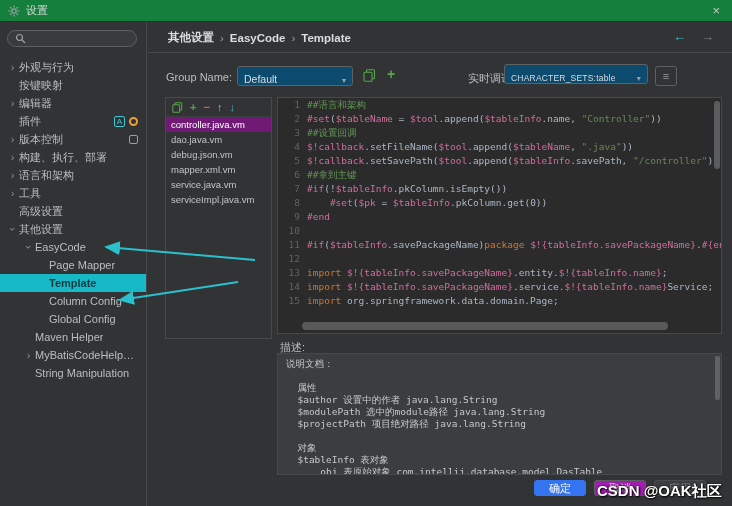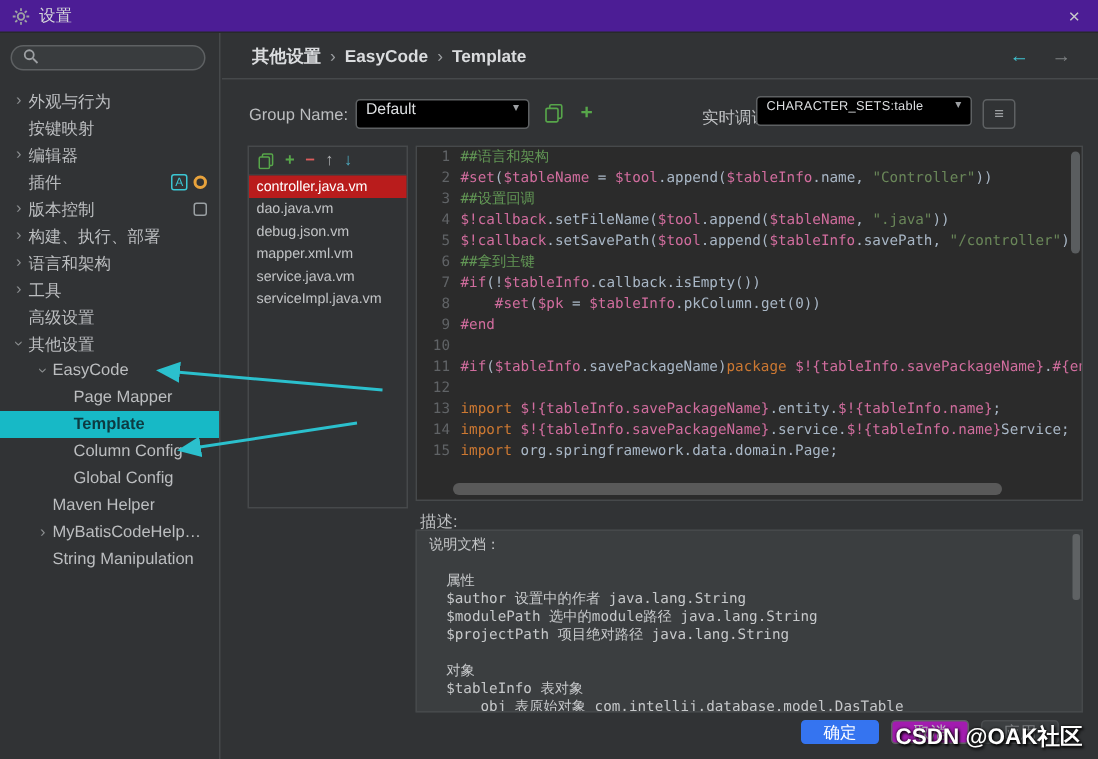--- a/index.html
+++ b/index.html
@@ -1,19 +1,19 @@
 <!DOCTYPE html>
 <html><head>
 <meta charset="utf-8">
 <style>
   html,body{margin:0;padding:0;background:#1e1f22;}
   .window{position:relative;width:732px;height:506px;background:#313335;font-family:"Liberation Sans",sans-serif;color:#bcbec0;overflow:hidden;}
 
   
-  .titlebar{position:absolute;left:0;top:0;width:732px;height:22px;background:#4c1d95;border-bottom:1px solid #27292b;display:flex;align-items:center;box-sizing:border-box;}
+  .titlebar{position:absolute;left:0;top:0;width:732px;height:22px;background:#15803d;border-bottom:1px solid #27292b;display:flex;align-items:center;box-sizing:border-box;}
   .title-gear{margin-left:8px;display:flex;align-items:center;}
   .title-text{margin-left:6px;font-size:11px;color:#d6d8da;}
   .close-btn{position:absolute;right:12px;top:3px;font-size:13px;color:#c7c9cb;cursor:default;}
 
   
   .sidebar{position:absolute;left:0;top:22px;width:147px;height:484px;background:#313335;border-right:1px solid #46494b;box-sizing:border-box;}
   .searchbox{position:absolute;left:7px;top:8px;width:130px;height:17px;background:#393c3e;border:1px solid #5e6163;border-radius:9px;display:flex;align-items:center;padding-left:7px;box-sizing:border-box;}
   .tree{position:absolute;left:0;top:36px;width:146px;}
   .tree-row{height:18px;display:flex;align-items:center;font-size:11px;color:#bcbec0;padding-right:8px;white-space:nowrap;overflow:hidden;}
   .lvl0{padding-left:6px;} .lvl1{padding-left:22px;} .lvl2{padding-left:36px;}
@@ -32,39 +32,39 @@
   .crumbs{position:absolute;left:168px;top:30px;display:flex;gap:6px;font-size:11.5px;font-weight:bold;color:#dadcde;align-items:center;}
   .crumb-sep{color:#9da0a3;font-weight:normal;}
   .nav-back{position:absolute;right:46px;top:29px;font-size:13px;color:#3fc1cf;}
   .nav-fwd{position:absolute;right:18px;top:29px;font-size:13px;color:#7d8082;}
   .content-divider{position:absolute;left:148px;top:52px;width:584px;border-top:1px solid #46494b;}
 
   
   .lbl{position:absolute;font-size:11px;color:#bcbec0;}
   .lbl-group{left:166px;top:71px;}
   .lbl-live{left:468px;top:71px;}
-  .dd{position:absolute;background:#000000;border:1px solid #5e6163;border-radius:3px;display:flex;align-items:flex-start;padding:0 6px;box-sizing:border-box;color:#dcdee0;}
+  .dd{position:absolute;background:#0c4a6e;border:1px solid #5e6163;border-radius:3px;display:flex;align-items:flex-end;padding:0 6px;box-sizing:border-box;color:#dcdee0;}
   .dd-default{left:237px;top:66px;width:116px;height:20px;font-size:10.5px;}
   .dd-charset{left:504px;top:64px;width:144px;height:20px;font-size:8.5px;letter-spacing:.2px;}
   .dd-arrow{margin-left:auto;font-size:8px;color:#9da0a3;}
   .icon-btn{position:absolute;display:flex;align-items:center;justify-content:center;}
   .icon-copy-group{left:363px;top:69px;}
   .icon-add-group{left:387px;top:66px;font-size:14px;font-weight:bold;color:#57a64a;}
   .btn-console{position:absolute;left:655px;top:66px;width:22px;height:20px;border:1px solid #5e6163;border-radius:3px;display:flex;align-items:center;justify-content:center;color:#9da0a3;font-size:11px;box-sizing:border-box;}
 
   
   .tpl-panel{position:absolute;left:165px;top:97px;width:107px;height:242px;background:#313335;border:1px solid #46494b;box-sizing:border-box;}
   .tpl-toolbar{height:18px;display:flex;align-items:center;gap:7px;padding-left:6px;border-bottom:1px solid #3c3f41;}
   .tbi{font-size:11px;line-height:1;display:flex;align-items:center;}
   .tbi.green{color:#57a64a;font-weight:bold;}
   .tbi.red{color:#db5c5c;font-weight:bold;}
   .tbi.gray{color:#aeb0b2;}
   .tbi.blue{color:#4fb0c6;}
   .tpl-item{height:15px;display:flex;align-items:center;padding-left:5px;font-size:9.5px;color:#c2c4c6;white-space:nowrap;overflow:hidden;}
-  .tpl-item.sel{background:#b91c1c;color:#fff;}
+  .tpl-item.sel{background:#701a75;color:#fff;}
 
   
   .editor{position:absolute;left:277px;top:97px;width:445px;height:237px;background:#2b2b2b;border:1px solid #46494b;box-sizing:border-box;overflow:hidden;font-family:"DejaVu Sans Mono",monospace;font-size:9.5px;}
   .code-line{display:flex;height:14px;line-height:14px;white-space:pre;}
   .gutter{width:22px;min-width:22px;text-align:right;padding-right:7px;color:#606366;}
   .code-text{white-space:pre;}
   .tk-c{color:#629755}
   .tk-d{color:#d16d9e}
   .tk-v{color:#d16d9e}
   .tk-s{color:#6a8759}
@@ -256,21 +256,21 @@
   </div>
 
   <div class="editor">
     <div>
         <div class="code-line"><span class="gutter">1</span><span class="code-text"><span class="tk-c">##语言和架构</span></span></div>
         <div class="code-line"><span class="gutter">2</span><span class="code-text"><span class="tk-d">#set</span><span class="tk-p">(</span><span class="tk-v">$tableName</span><span class="tk-p"> = </span><span class="tk-v">$tool</span><span class="tk-p">.append(</span><span class="tk-v">$tableInfo</span><span class="tk-p">.name, </span><span class="tk-s">"Controller"</span><span class="tk-p">))</span></span></div>
         <div class="code-line"><span class="gutter">3</span><span class="code-text"><span class="tk-c">##设置回调</span></span></div>
         <div class="code-line"><span class="gutter">4</span><span class="code-text"><span class="tk-v">$!callback</span><span class="tk-p">.setFileName(</span><span class="tk-v">$tool</span><span class="tk-p">.append(</span><span class="tk-v">$tableName</span><span class="tk-p">, </span><span class="tk-s">".java"</span><span class="tk-p">))</span></span></div>
         <div class="code-line"><span class="gutter">5</span><span class="code-text"><span class="tk-v">$!callback</span><span class="tk-p">.setSavePath(</span><span class="tk-v">$tool</span><span class="tk-p">.append(</span><span class="tk-v">$tableInfo</span><span class="tk-p">.savePath, </span><span class="tk-s">"/controller"</span><span class="tk-p">))</span></span></div>
         <div class="code-line"><span class="gutter">6</span><span class="code-text"><span class="tk-c">##拿到主键</span></span></div>
-        <div class="code-line"><span class="gutter">7</span><span class="code-text"><span class="tk-d">#if</span><span class="tk-p">(!</span><span class="tk-v">$tableInfo</span><span class="tk-p">.callback.isEmpty())</span></span></div>
+        <div class="code-line"><span class="gutter">7</span><span class="code-text"><span class="tk-d">#if</span><span class="tk-p">(!</span><span class="tk-v">$tableInfo</span><span class="tk-p">.pkColumn.isEmpty())</span></span></div>
         <div class="code-line"><span class="gutter">8</span><span class="code-text"><span class="tk-p">    </span><span class="tk-d">#set</span><span class="tk-p">(</span><span class="tk-v">$pk</span><span class="tk-p"> = </span><span class="tk-v">$tableInfo</span><span class="tk-p">.pkColumn.get(0))</span></span></div>
         <div class="code-line"><span class="gutter">9</span><span class="code-text"><span class="tk-d">#end</span></span></div>
         <div class="code-line"><span class="gutter">10</span><span class="code-text"></span></div>
         <div class="code-line"><span class="gutter">11</span><span class="code-text"><span class="tk-d">#if</span><span class="tk-p">(</span><span class="tk-v">$tableInfo</span><span class="tk-p">.savePackageName)</span><span class="tk-k">package</span><span class="tk-p"> </span><span class="tk-v">$!{tableInfo.savePackageName}</span><span class="tk-p">.</span><span class="tk-d">#{end}</span></span></div>
         <div class="code-line"><span class="gutter">12</span><span class="code-text"></span></div>
         <div class="code-line"><span class="gutter">13</span><span class="code-text"><span class="tk-k">import</span><span class="tk-p"> </span><span class="tk-v">$!{tableInfo.savePackageName}</span><span class="tk-p">.entity.</span><span class="tk-v">$!{tableInfo.name}</span><span class="tk-p">;</span></span></div>
         <div class="code-line"><span class="gutter">14</span><span class="code-text"><span class="tk-k">import</span><span class="tk-p"> </span><span class="tk-v">$!{tableInfo.savePackageName}</span><span class="tk-p">.service.</span><span class="tk-v">$!{tableInfo.name}</span><span class="tk-p">Service;</span></span></div>
         <div class="code-line"><span class="gutter">15</span><span class="code-text"><span class="tk-k">import</span><span class="tk-p"> org.springframework.data.domain.Page;</span></span></div>
       </div>
   </div>

